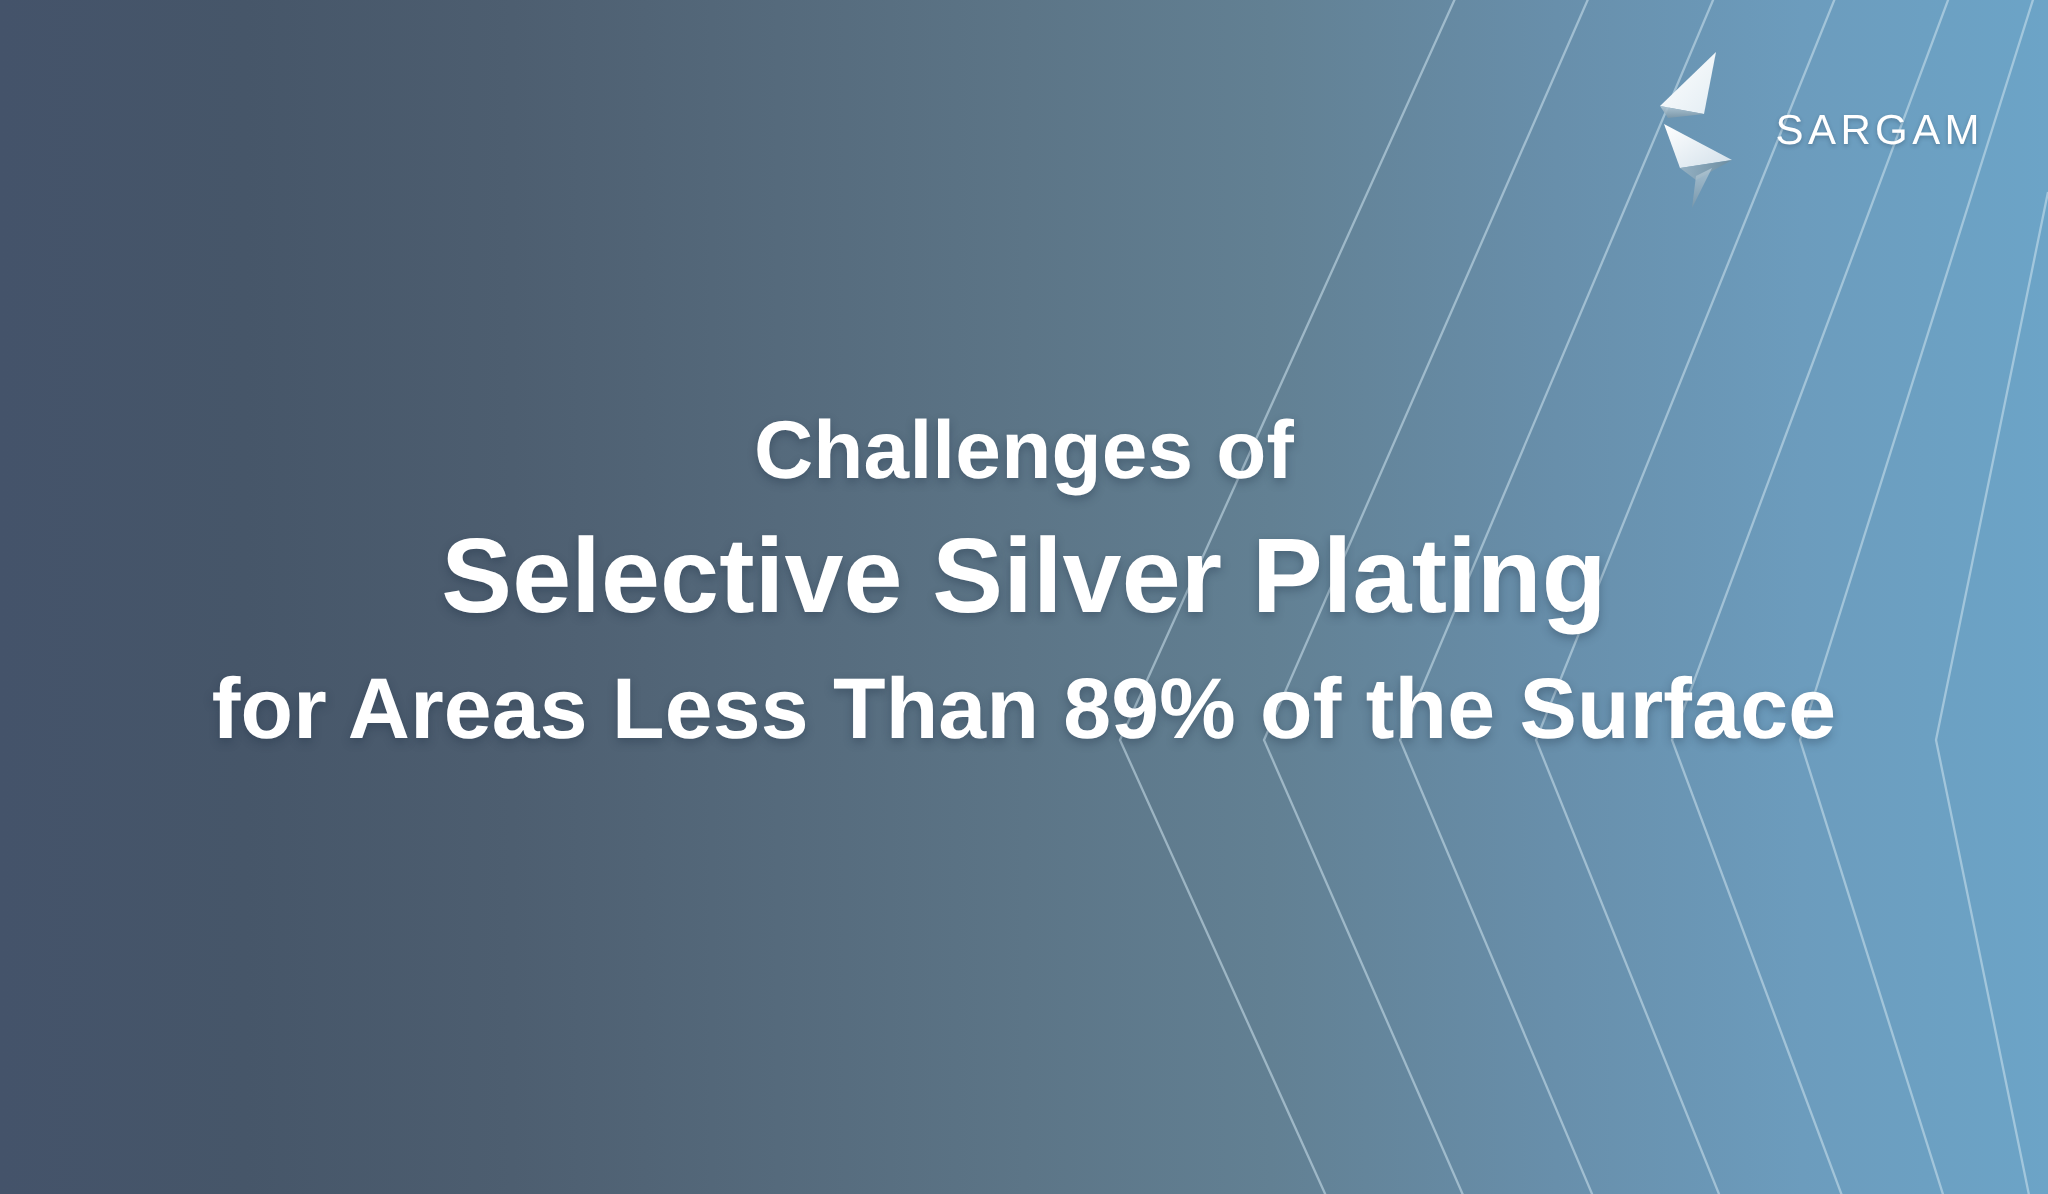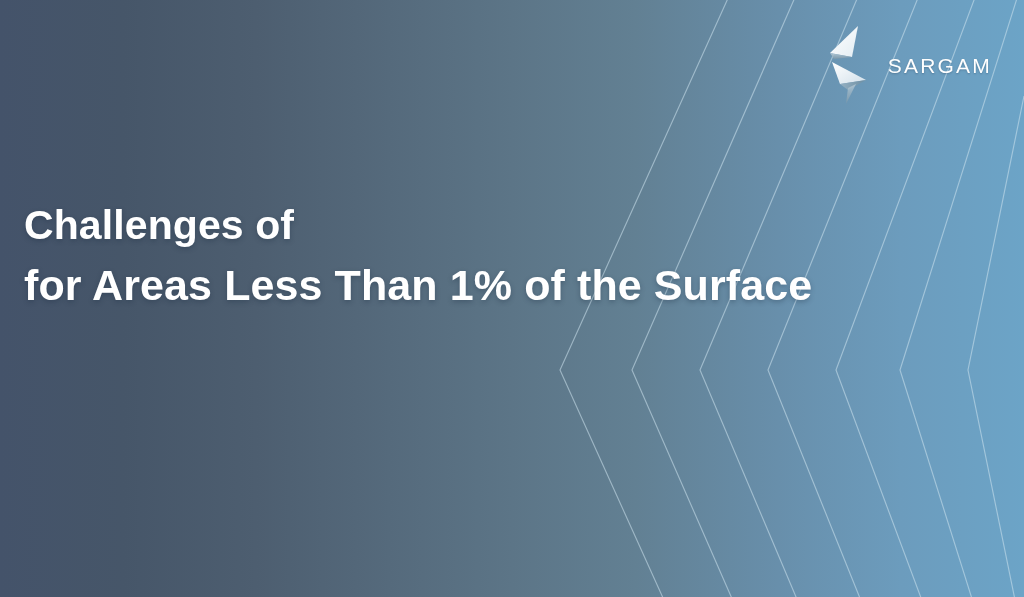--- a/index.html
+++ b/index.html
@@ -57,21 +57,21 @@
     white-space:nowrap;
     text-shadow:0 1px 2px rgba(20,40,60,.28);
   }
 
   
   #title-block {
     position:absolute;
     left:0;
     right:0;
     top:196px;
-    text-align:left;
+    text-align:center;
     padding:0 24px;
   }
   .tline {
     color:#ffffff;
     font-weight:bold;
     white-space:nowrap;
     text-shadow:0 2px 5px rgba(25,45,65,.34);
   }
   #title-line-1 { font-size:41px; line-height:58px; letter-spacing:.1px; }
   #title-line-2 { font-size:53px; line-height:70px; letter-spacing:.1px; }
@@ -121,16 +121,17 @@
       <polygon points="10,38 44,56 18,60" fill="url(#facetB)"></polygon>
       <polygon points="18,60 44,56 26,66" fill="url(#facetD)" opacity="0.8"></polygon>
 
       <polygon points="26,64 34,60 24,80" fill="url(#facetC)" opacity="0.75"></polygon>
     </svg>
     <div id="logo-word">SARGAM</div>
   </div>
 
   <div id="title-block">
     <div class="tline" id="title-line-1">Challenges of</div>
-    <div class="tline" id="title-line-3">for Areas Less Than 1% of the Surface</div>
+    <div class="tline" id="title-line-2">Selective Silver Plating</div>
+    <div class="tline" id="title-line-3">for Areas Less Than 89% of the Surface</div>
   </div>
 
 </div>
 
 </body></html>

